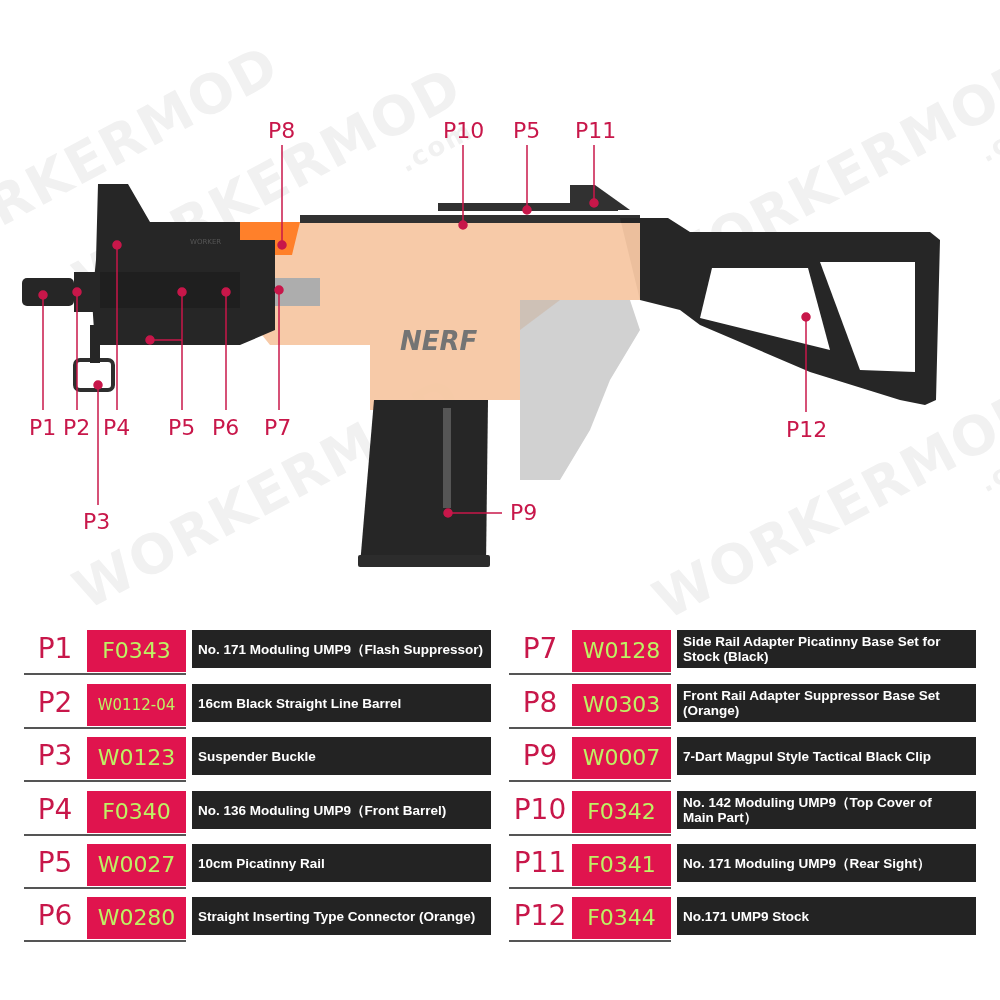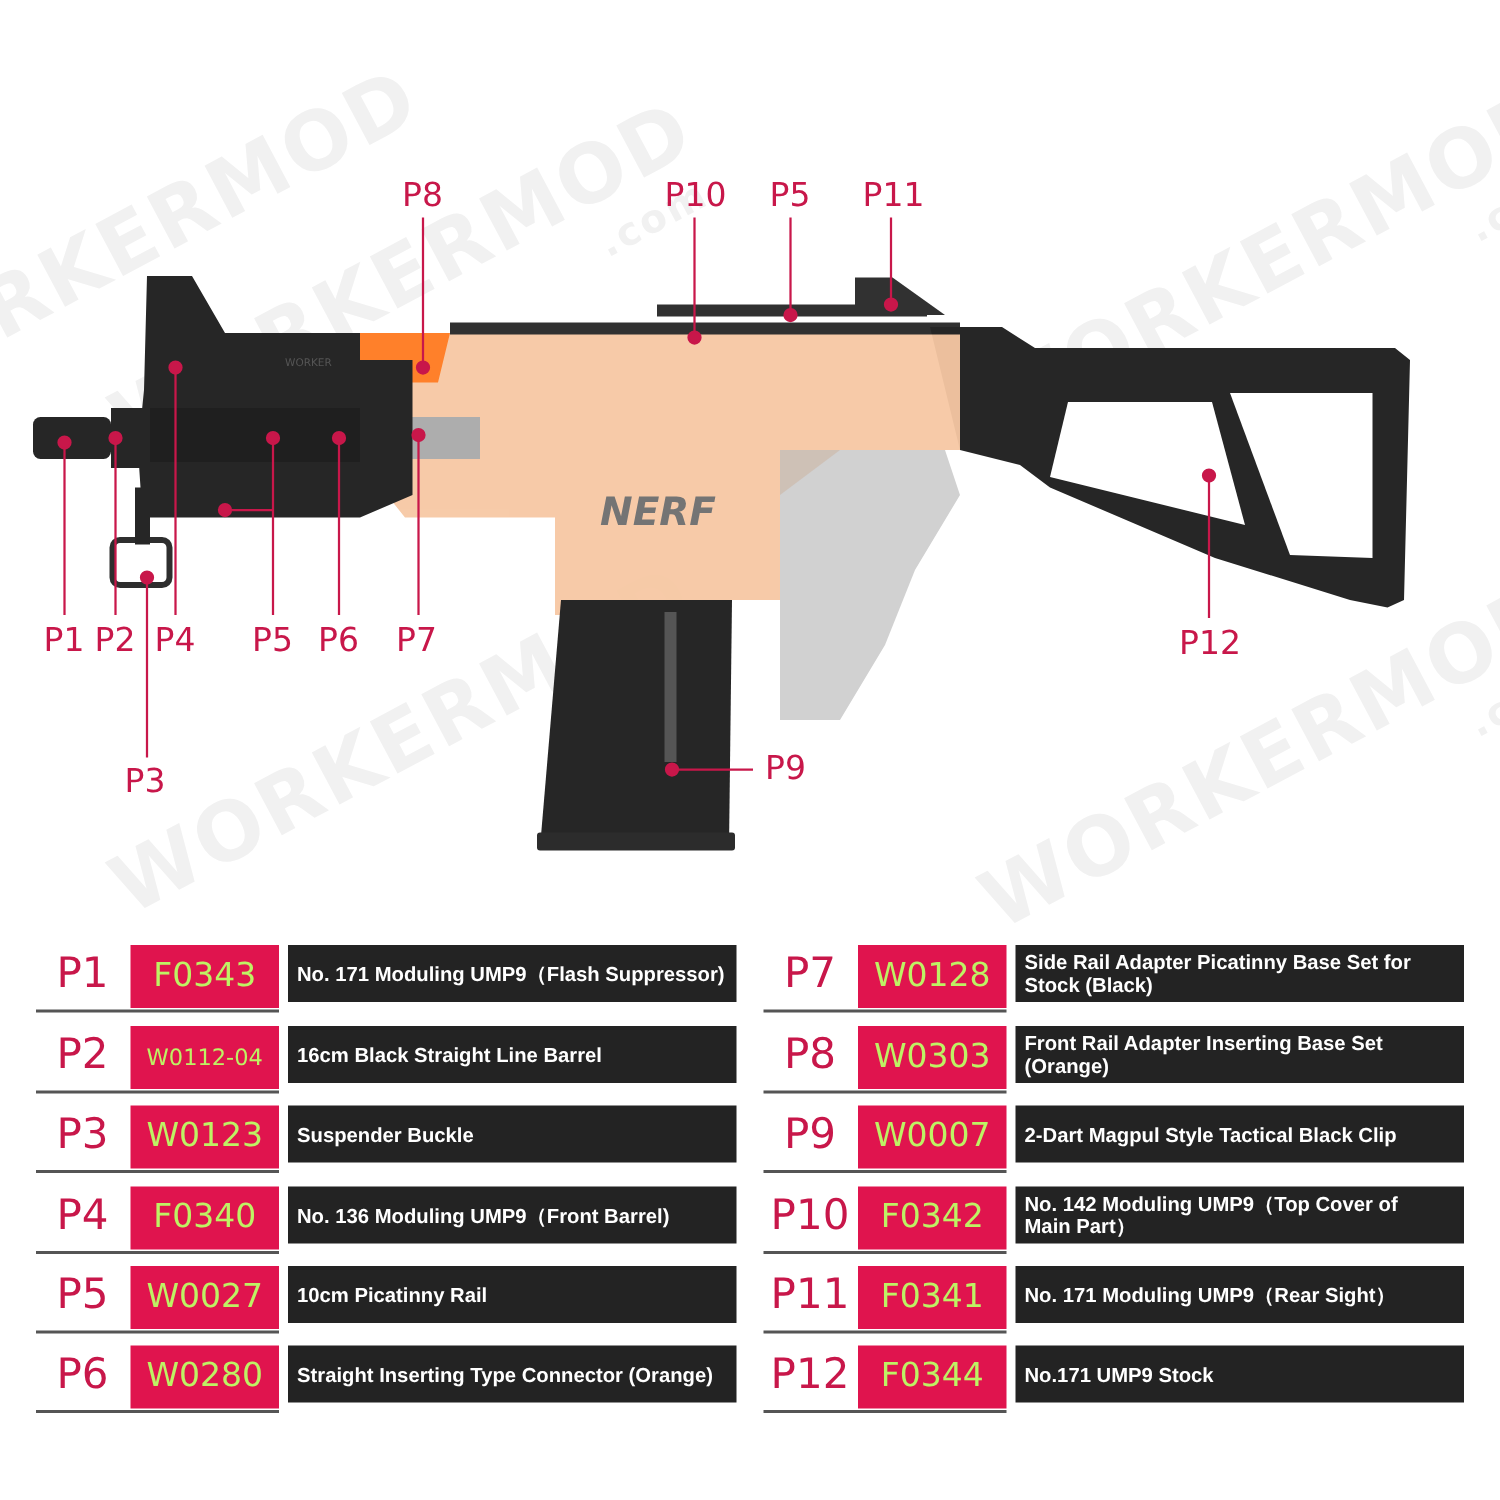--- a/index.html
+++ b/index.html
@@ -184,28 +184,28 @@
   <div class="pnum">P7</div>
   <div class="underline"></div>
   <div class="code">W0128</div>
   <div class="desc">Side  Rail Adapter Picatinny Base Set for
 Stock (Black)</div>
 </div>
 <div class="part-row" style="left:509px;top:682px;">
   <div class="pnum">P8</div>
   <div class="underline"></div>
   <div class="code">W0303</div>
-  <div class="desc">Front Rail Adapter Inserting Base Set
+  <div class="desc">Front Rail Adapter Suppressor Base Set
 (Orange)</div>
 </div>
 <div class="part-row" style="left:509px;top:735px;">
   <div class="pnum">P9</div>
   <div class="underline"></div>
   <div class="code">W0007</div>
-  <div class="desc">2-Dart Magpul Style Tactical Black Clip</div>
+  <div class="desc">7-Dart Magpul Style Tactical Black Clip</div>
 </div>
 <div class="part-row" style="left:509px;top:789px;">
   <div class="pnum">P10</div>
   <div class="underline"></div>
   <div class="code">F0342</div>
   <div class="desc">No. 142 Moduling UMP9（Top Cover of
 Main  Part）</div>
 </div>
 <div class="part-row" style="left:509px;top:842px;">
   <div class="pnum">P11</div>

